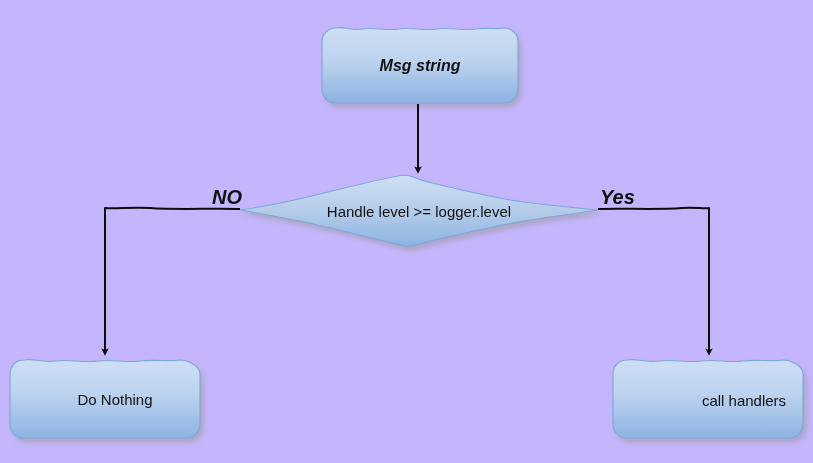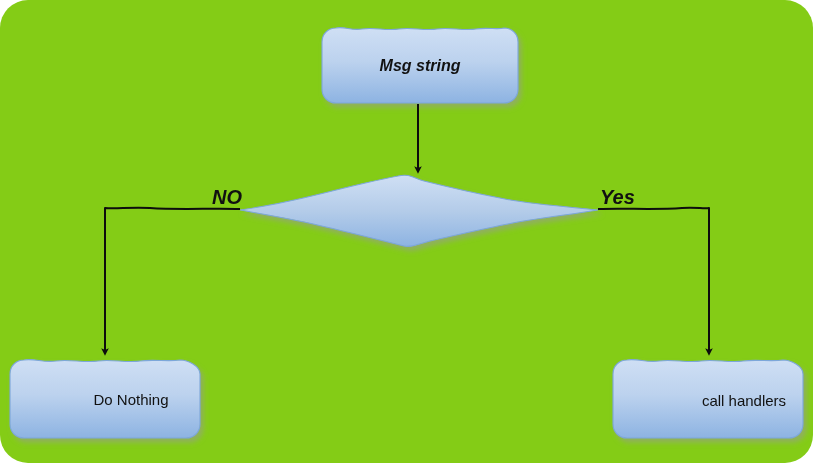--- a/index.html
+++ b/index.html
@@ -7,23 +7,22 @@
     padding: 0;
     background: #ffffff;
   }
   body {
     font-family: "Liberation Sans", sans-serif;
   }
   #flow-canvas {
     position: relative;
     width: 813px;
     height: 463px;
-    background: #84cc16;
+    background: #c4b5fd;
     overflow: hidden;
-    border-radius: 28px;
   }
   #flow-canvas svg.layer {
     position: absolute;
     left: 0;
     top: 0;
     width: 813px;
     height: 463px;
   }
   .node-label {
     position: absolute;
@@ -148,22 +147,23 @@
       <path d="M240,209 C214,208 178,210 150,208 C130,207 116,209 105,208 L105,352" stroke="#0d0d0d" stroke-width="2" fill="none" marker-end="url(#arrowSolid)" stroke-linejoin="round"></path>
     </g>
 
     <g>
       <path d="M598,209 C624,208 656,210 682,208 C696,207 704,209 709,208 L709,352" stroke="#0d0d0d" stroke-width="2" fill="none" marker-end="url(#arrowSolid)" stroke-linejoin="round"></path>
     </g>
   </svg>
 
   <div class="node-label label-msg" style="left:322px; top:28px; width:196px; height:75px;">Msg string</div>
 
+  <div class="node-label label-diamond" style="left:240px; top:174px; width:358px; height:74px;">Handle level &gt;= logger.level</div>
 
-  <div class="node-label label-box" style="left:26px; top:360px; width:210px; height:78px;">Do Nothing</div>
+  <div class="node-label label-box" style="left:10px; top:360px; width:210px; height:78px;">Do Nothing</div>
 
   <div class="node-label label-box" style="left:613px; top:360px; width:190px; height:80px;padding-left:36px;">call handlers</div>
 
   <div class="edge-label" style="left:212px; top:186px;">NO</div>
 
   <div class="edge-label" style="left:600px; top:186px;text-align:center;">Yes</div>
 
 </div>
 
 </body></html>

